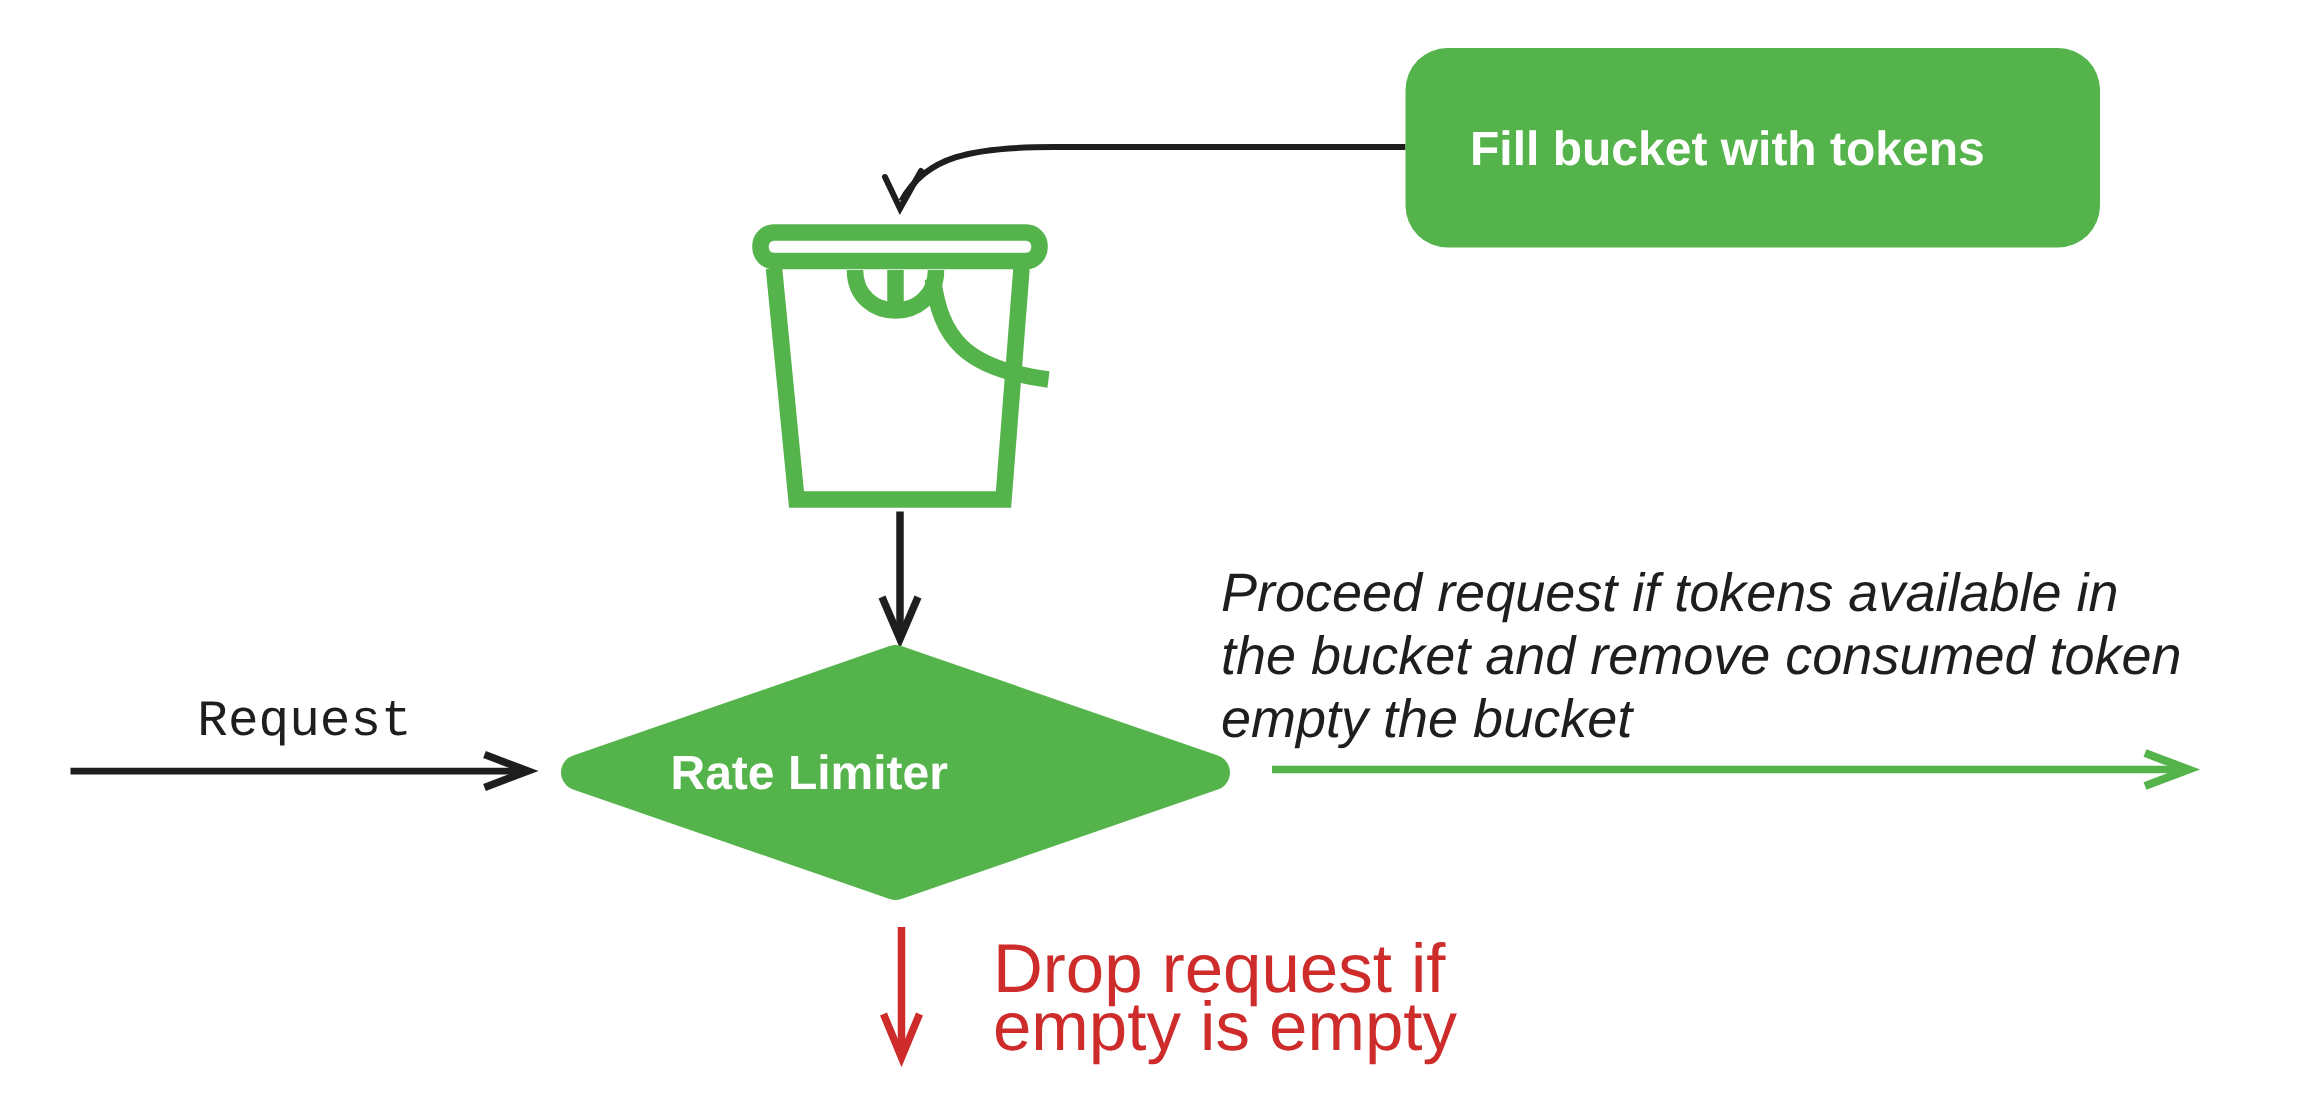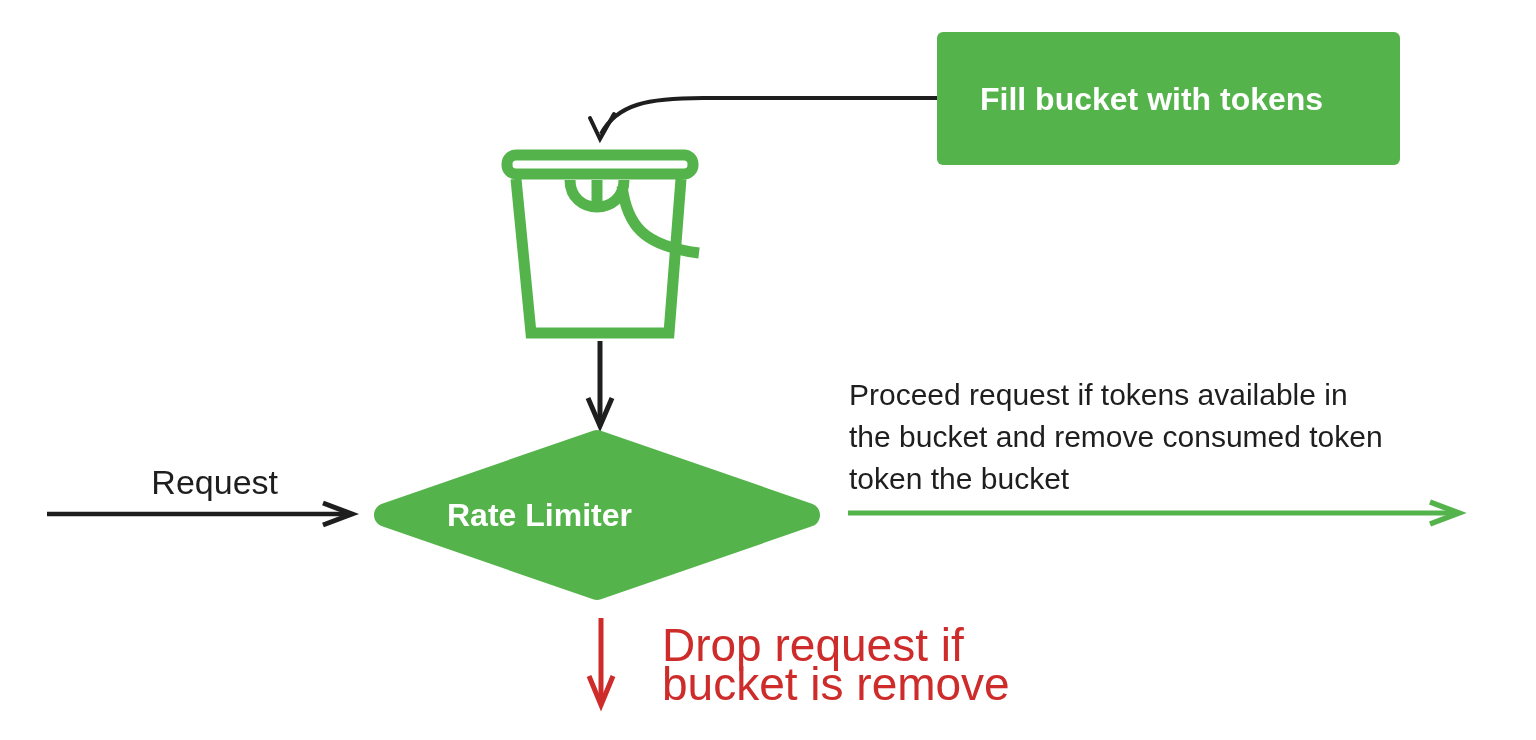--- a/index.html
+++ b/index.html
@@ -8,36 +8,36 @@
     font-family:"Liberation Sans", sans-serif;overflow:hidden;
   }
   .layer{position:absolute;left:0;top:0;}
   .stroke-black{stroke:var(--ink,#1e1e1e);fill:none;}
   .stroke-green{stroke:var(--green,#54b44b);fill:none;}
   .stroke-red{stroke:var(--red,#ce2b2b);fill:none;}
   .diamond{fill:var(--green,#54b44b);stroke:var(--green,#54b44b);stroke-width:24;stroke-linejoin:round;}
   .bucket{stroke:var(--green,#54b44b);fill:none;stroke-width:11;}
   .fill-box{
     position:absolute;left:937px;top:32px;width:463px;height:133px;
-    background:var(--green,#54b44b);border-radius:6px;
+    background:var(--green,#54b44b);border-radius:28px;
     display:flex;flex-direction:column;justify-content:center;
     padding-left:43px;box-sizing:border-box;
   }
   .fill-box .line{color:#ffffff;font-size:32px;font-weight:bold;line-height:46px;}
   .rate-label{
     position:absolute;left:447px;top:494px;width:300px;text-align:left;
     color:#ffffff;font-size:32px;font-weight:bold;line-height:42px;
   }
   .request-label{
-    position:absolute;left:78px;top:462px;width:200px;text-align:right;
-    color:var(--ink,#1e1e1e);font-size:34px;line-height:40px;
+    position:absolute;left:103px;top:462px;width:200px;text-align:center;
+    color:var(--ink,#1e1e1e);font-size:34px;line-height:40px;font-family:Liberation Mono, monospace;
   }
   .proceed-text{
-    position:absolute;left:849px;top:374px;
-    color:var(--ink,#1e1e1e);font-size:30px;line-height:42px;
+    position:absolute;left:814px;top:374px;
+    color:var(--ink,#1e1e1e);font-size:36px;line-height:42px;font-style:italic;
   }
   .drop-text{
     position:absolute;left:662px;top:626px;
     color:var(--red,#ce2b2b);font-size:46px;line-height:39px;
   }
 </style>
 </head>
 <body>
 
 <div class="canvas">
@@ -74,21 +74,21 @@
     <div class="line">Fill bucket with tokens</div>
   </div>
 
   <div class="rate-label">Rate Limiter</div>
 
   <div class="request-label">Request</div>
 
   <div class="proceed-text">
     <div>Proceed request if tokens available in</div>
     <div>the bucket and remove consumed token</div>
-    <div>token the bucket</div>
+    <div>empty the bucket</div>
   </div>
 
   <div class="drop-text">
     <div>Drop request if</div>
-    <div>bucket is remove</div>
+    <div>empty is empty</div>
   </div>
 
 </div>
 
 </body></html>

